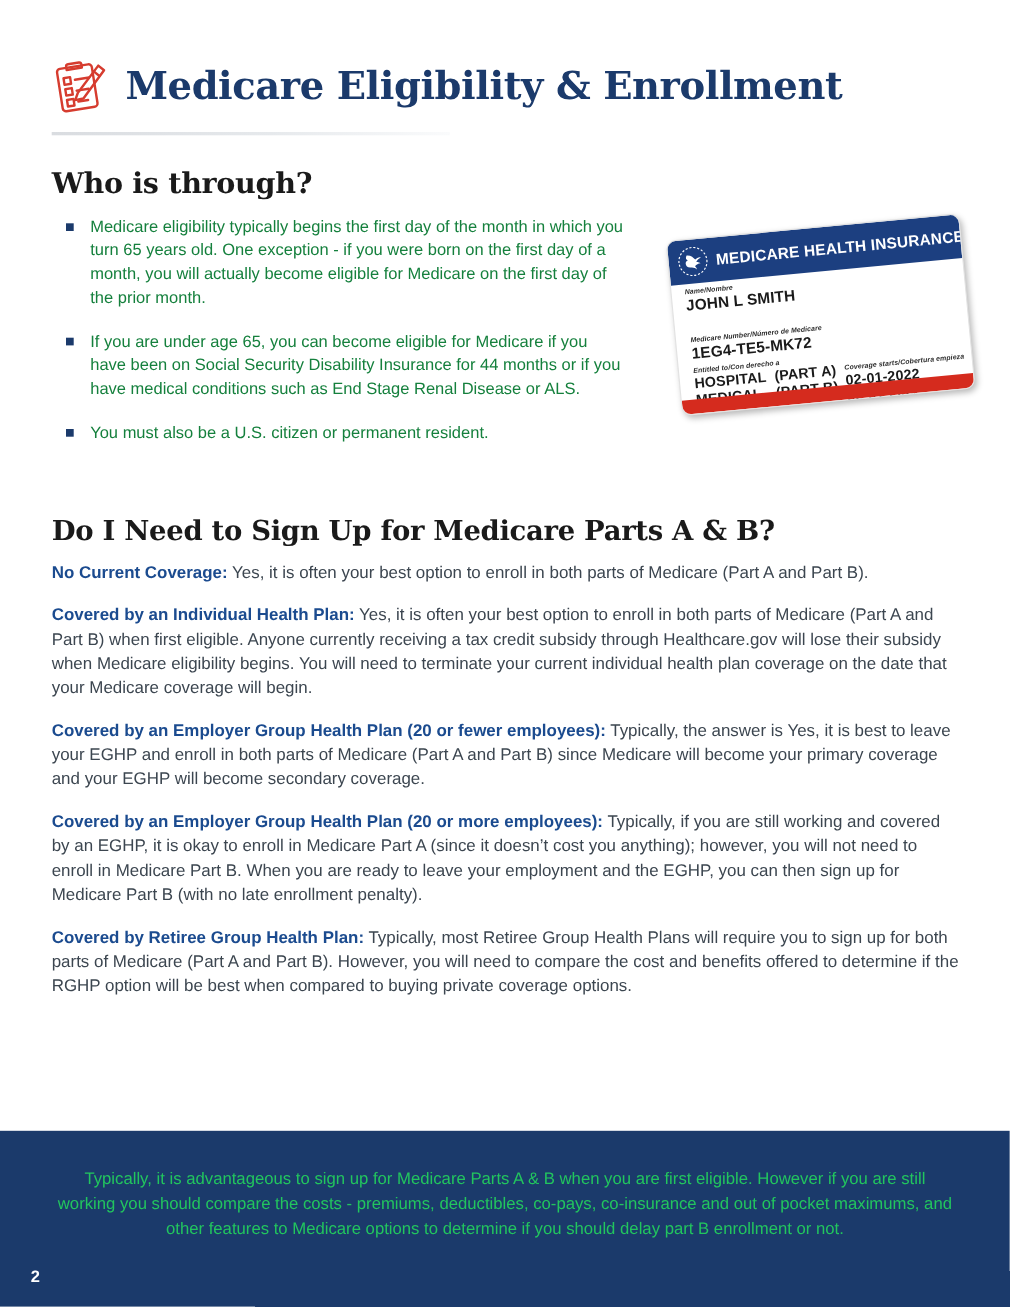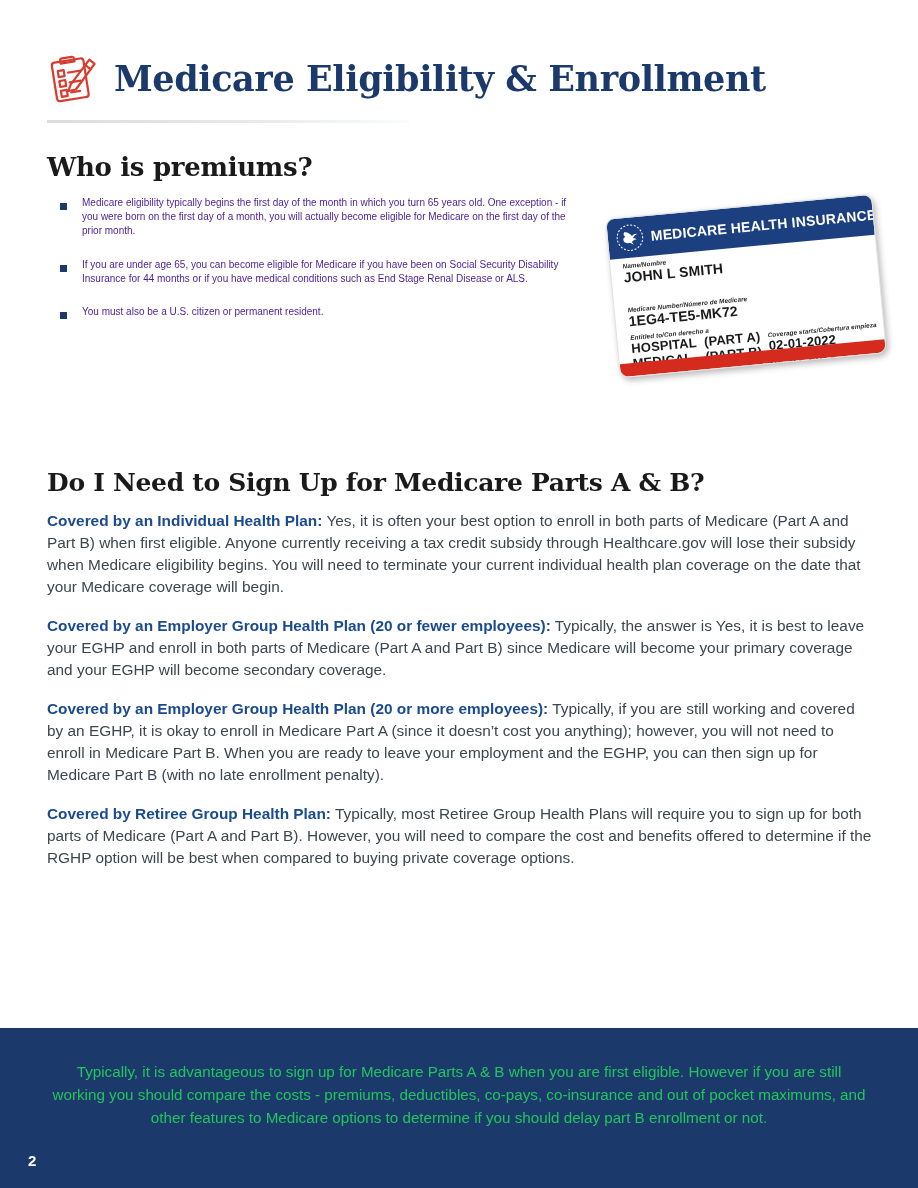--- a/index.html
+++ b/index.html
@@ -91,23 +91,23 @@
     left: 58px;
     top: 196px;
     width: 510px;
     list-style: none;
   }
 
   .bullet-item {
     position: relative;
     padding-left: 24px;
     margin-bottom: 19px;
-    font-size: 10px;
+    font-size: 15px;
     line-height: 1.42;
-    color: #4c1d95;
+    color: #15803d;
   }
 
   .bullet-item:last-child { margin-bottom: 0; }
 
   .bullet-marker {
     position: absolute;
     left: 2px;
     top: 7px;
     width: 7px;
     height: 7px;
@@ -271,21 +271,21 @@
         <g transform="rotate(12 38 30)" fill="none" stroke="#d63c2f" stroke-width="2.2" stroke-linejoin="round" stroke-linecap="round">
           <path d="M39 9 l6 3 -13 29 -7 3 1 -7 z"></path>
           <path d="M36 15 l6 3"></path>
         </g>
       </svg>
     </div>
     <div class="header-title">Medicare Eligibility &amp; Enrollment</div>
   </div>
   <div class="header-rule"></div>
 
-  <h2 class="section-heading" id="heading-eligible">Who is premiums?</h2>
+  <h2 class="section-heading" id="heading-eligible">Who is through?</h2>
 
   <ul class="bullet-list">
     <li class="bullet-item">
       <span class="bullet-marker"></span>
       <span>Medicare eligibility typically begins the first day of the month in which you turn 65 years old. One exception - if you were born on the first day of a month, you will actually become eligible for Medicare on the first day of the prior month.</span>
     </li>
     <li class="bullet-item">
       <span class="bullet-marker"></span>
       <span>If you are under age 65, you can become eligible for Medicare if you have been on Social Security Disability Insurance for 44 months or if you have medical conditions such as End Stage Renal Disease or ALS.</span>
     </li>
@@ -336,20 +336,23 @@
       </div>
 
       <div class="card-stripe"></div>
     </div>
   </div>
 
   <h2 class="section-heading" id="heading-signup">Do I Need to Sign Up for Medicare Parts A &amp; B?</h2>
 
   <div class="qa-list">
     <p class="qa-item">
+      <span class="qa-label">No Current Coverage:</span><span> Yes, it is often your best option to enroll in both parts of Medicare (Part A and Part B).</span>
+    </p>
+    <p class="qa-item">
       <span class="qa-label">Covered by an Individual Health Plan:</span><span> Yes, it is often your best option to enroll in both parts of Medicare (Part A and Part B) when first eligible. Anyone currently receiving a tax credit subsidy through Healthcare.gov will lose their subsidy when Medicare eligibility begins. You will need to terminate your current individual health plan coverage on the date that your Medicare coverage will begin.</span>
     </p>
     <p class="qa-item">
       <span class="qa-label">Covered by an Employer Group Health Plan (20 or fewer employees):</span><span> Typically, the answer is Yes, it is best to leave your EGHP and enroll in both parts of Medicare (Part A and Part B) since Medicare will become your primary coverage and your EGHP will become secondary coverage.</span>
     </p>
     <p class="qa-item">
       <span class="qa-label">Covered by an Employer Group Health Plan (20 or more employees):</span><span> Typically, if you are still working and covered by an EGHP, it is okay to enroll in Medicare Part A (since it doesn’t cost you anything); however, you will not need to enroll in Medicare Part B. When you are ready to leave your employment and the EGHP, you can then sign up for Medicare Part B (with no late enrollment penalty).</span>
     </p>
     <p class="qa-item">
       <span class="qa-label">Covered by Retiree Group Health Plan:</span><span> Typically, most Retiree Group Health Plans will require you to sign up for both parts of Medicare (Part A and Part B). However, you will need to compare the cost and benefits offered to determine if the RGHP option will be best when compared to buying private coverage options.</span>

